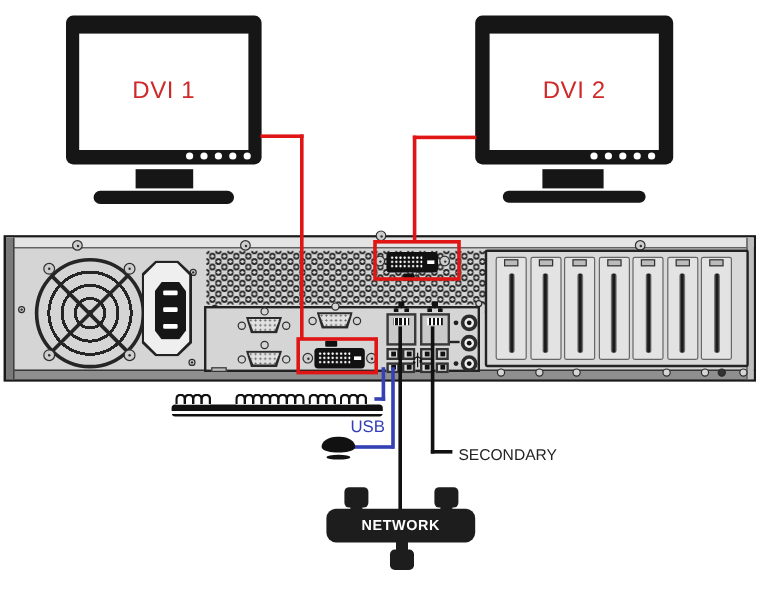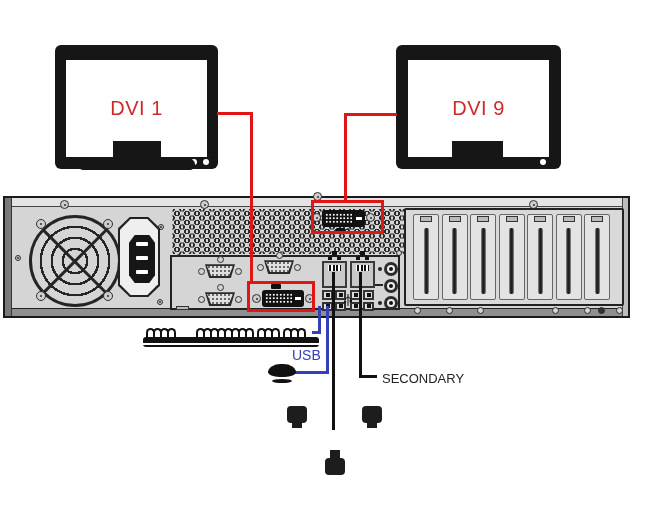--- a/index.html
+++ b/index.html
@@ -1,20 +1,20 @@
 <!DOCTYPE html>
 <html><head>
 <meta charset="utf-8">
 <style>
   html,body{margin:0;padding:0;background:#fff;}
   .page{position:relative;width:653px;height:512px;background:#fff;overflow:hidden;
         font-family:"Liberation Sans",sans-serif;}
 
   
-  .bezel{position:absolute;background:#161616;border-radius:6px;margin-top:32px;}
+  .bezel{position:absolute;background:#161616;border-radius:6px;}
   .screen{position:absolute;background:#fff;display:flex;align-items:center;justify-content:center;}
   .mon-label{color:#cf2a2a;font-size:20px;letter-spacing:0.5px;}
   .bdot{position:absolute;width:6px;height:6px;border-radius:50%;background:#fff;top:114px;}
   .neck{position:absolute;background:#161616;}
   .mbase{position:absolute;background:#161616;border-radius:6px;}
 
   
   .redline{position:absolute;background:#e01515;}
   .redbox{position:absolute;border:3px solid #e01515;}
   .blackline{position:absolute;background:#111;}
@@ -145,21 +145,21 @@
     <span class="bdot" style="left:112px;"></span>
     <span class="bdot" style="left:124px;"></span>
     <span class="bdot" style="left:136px;"></span>
     <span class="bdot" style="left:148px;"></span>
   </div>
   <div class="neck" style="left:113px;top:141px;width:48px;height:16px;"></div>
   <div class="mbase" style="left:78px;top:159px;width:117px;height:11px;"></div>
 
   <div class="bezel" style="left:396px;top:13px;width:165px;height:124px;">
     <div class="screen" style="left:12px;top:15px;width:141px;height:97px;">
-      <span class="mon-label">DVI 9</span>
+      <span class="mon-label">DVI 2</span>
     </div>
     <span class="bdot" style="left:96px;"></span>
     <span class="bdot" style="left:108px;"></span>
     <span class="bdot" style="left:120px;"></span>
     <span class="bdot" style="left:132px;"></span>
     <span class="bdot" style="left:144px;"></span>
   </div>
   <div class="neck" style="left:452px;top:141px;width:51px;height:16px;"></div>
   <div class="mbase" style="left:419px;top:159px;width:119px;height:10px;"></div>
 
@@ -355,15 +355,16 @@
 
   <div class="usb-label">USB</div>
   <div class="sec-label">SECONDARY</div>
 
   <div class="sw-sq" style="left:287px;top:406px;"></div>
   <div class="sw-stem" style="left:292px;top:419px;"></div>
   <div class="sw-sq" style="left:362px;top:406px;"></div>
   <div class="sw-stem" style="left:367px;top:419px;"></div>
   <div class="sw-stem" style="left:330px;top:450px;"></div>
   <div class="sw-sq" style="left:325px;top:458px;"></div>
+  <div class="sw-body">NETWORK</div>
 
 
 </div>
 
 </body></html>

